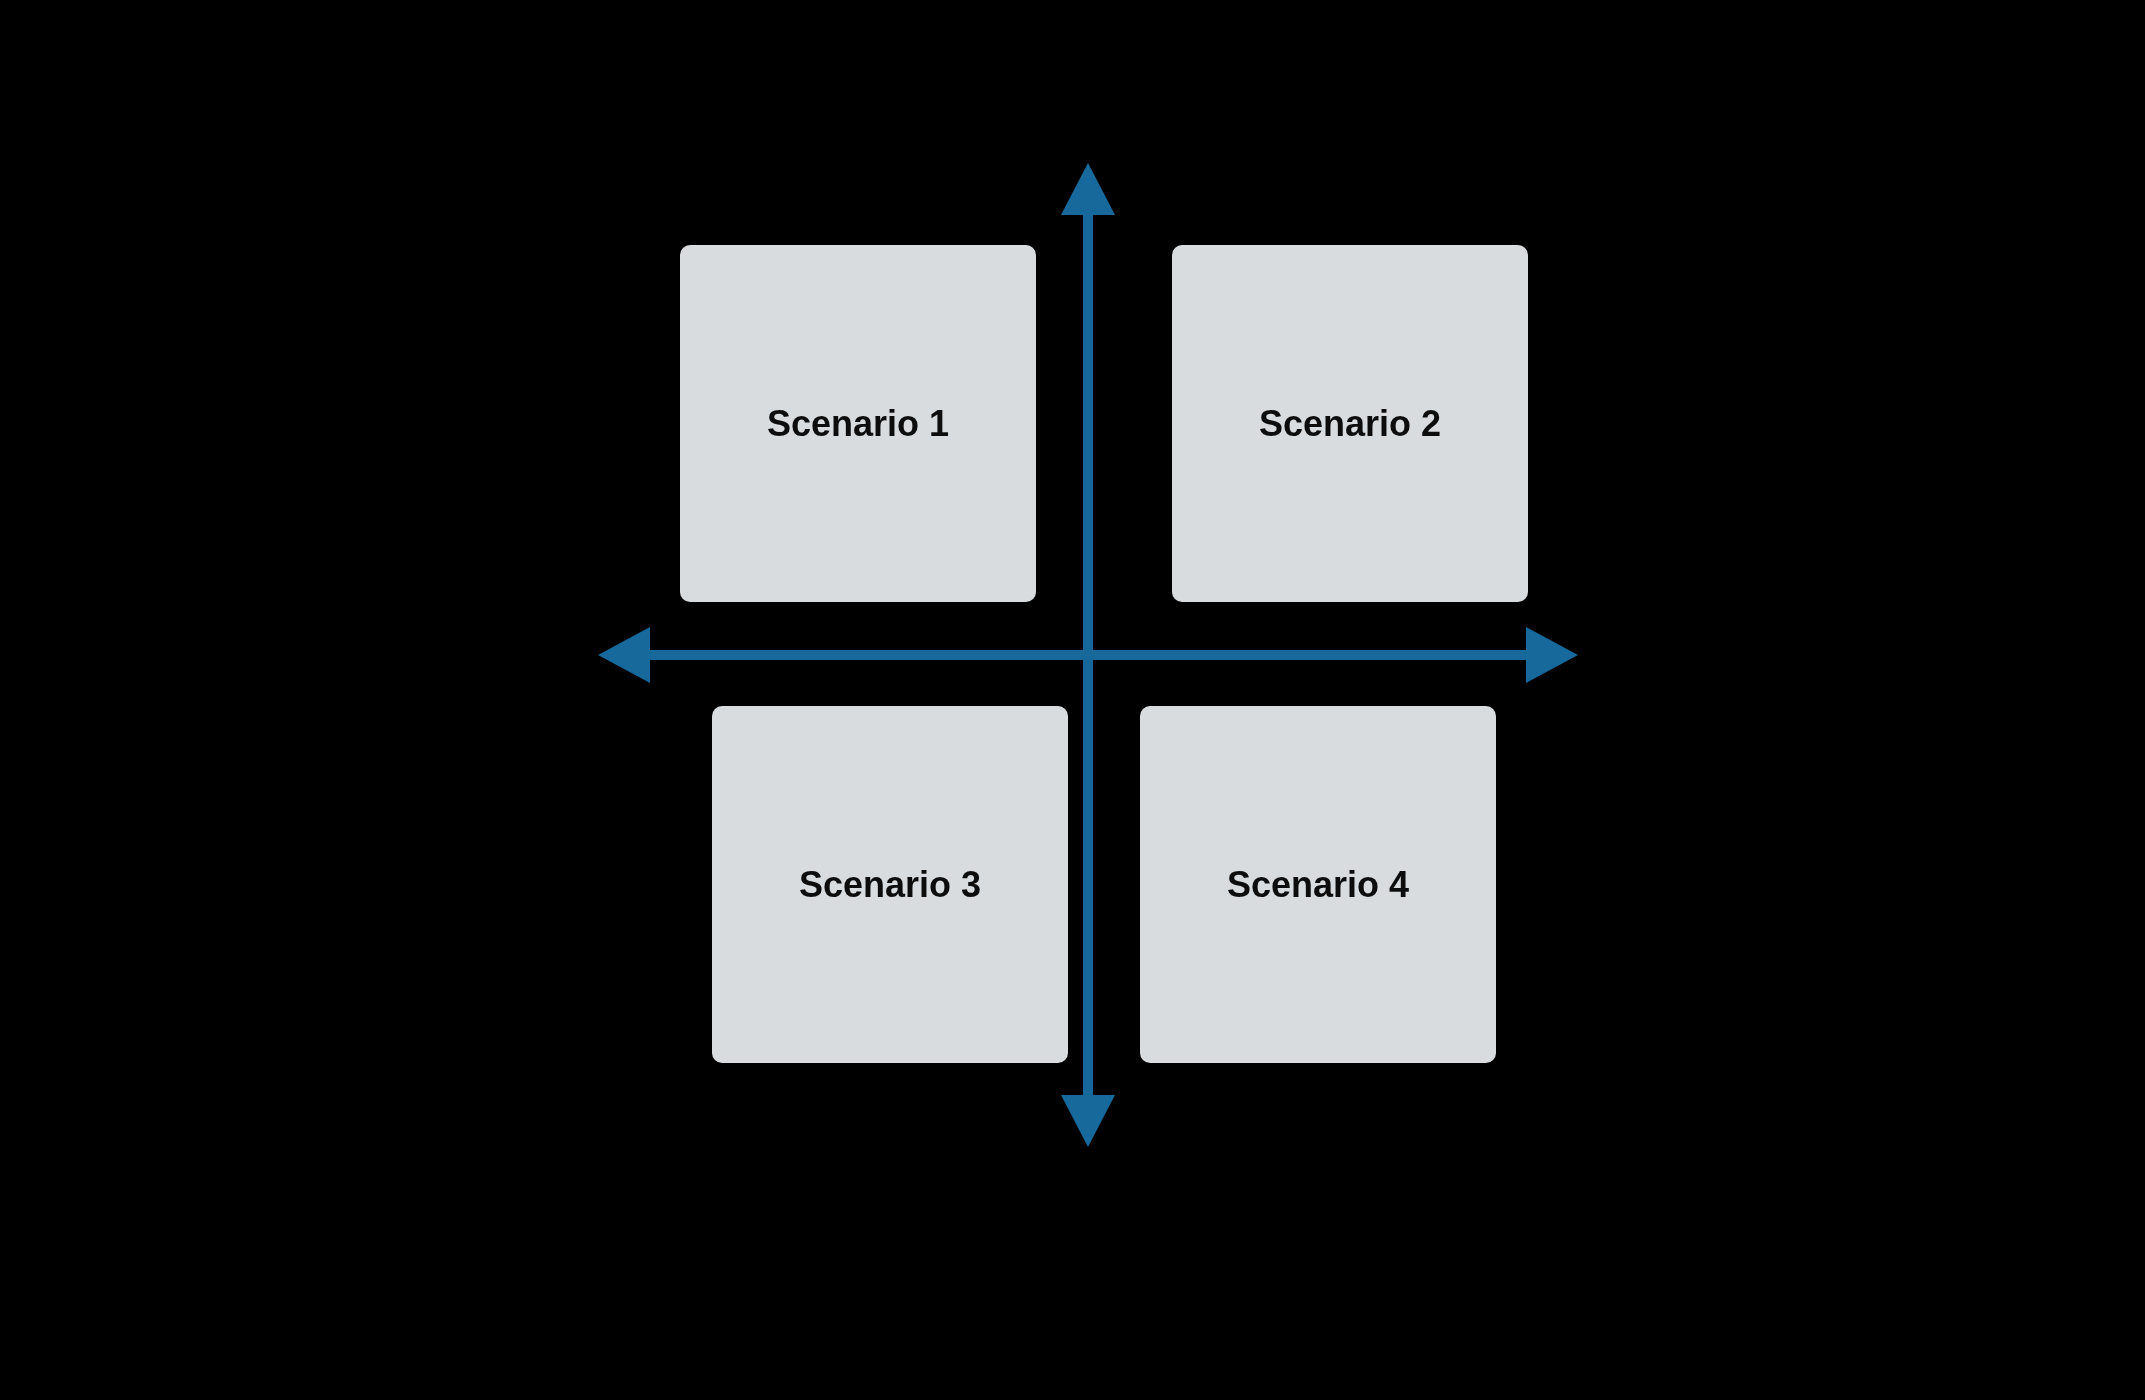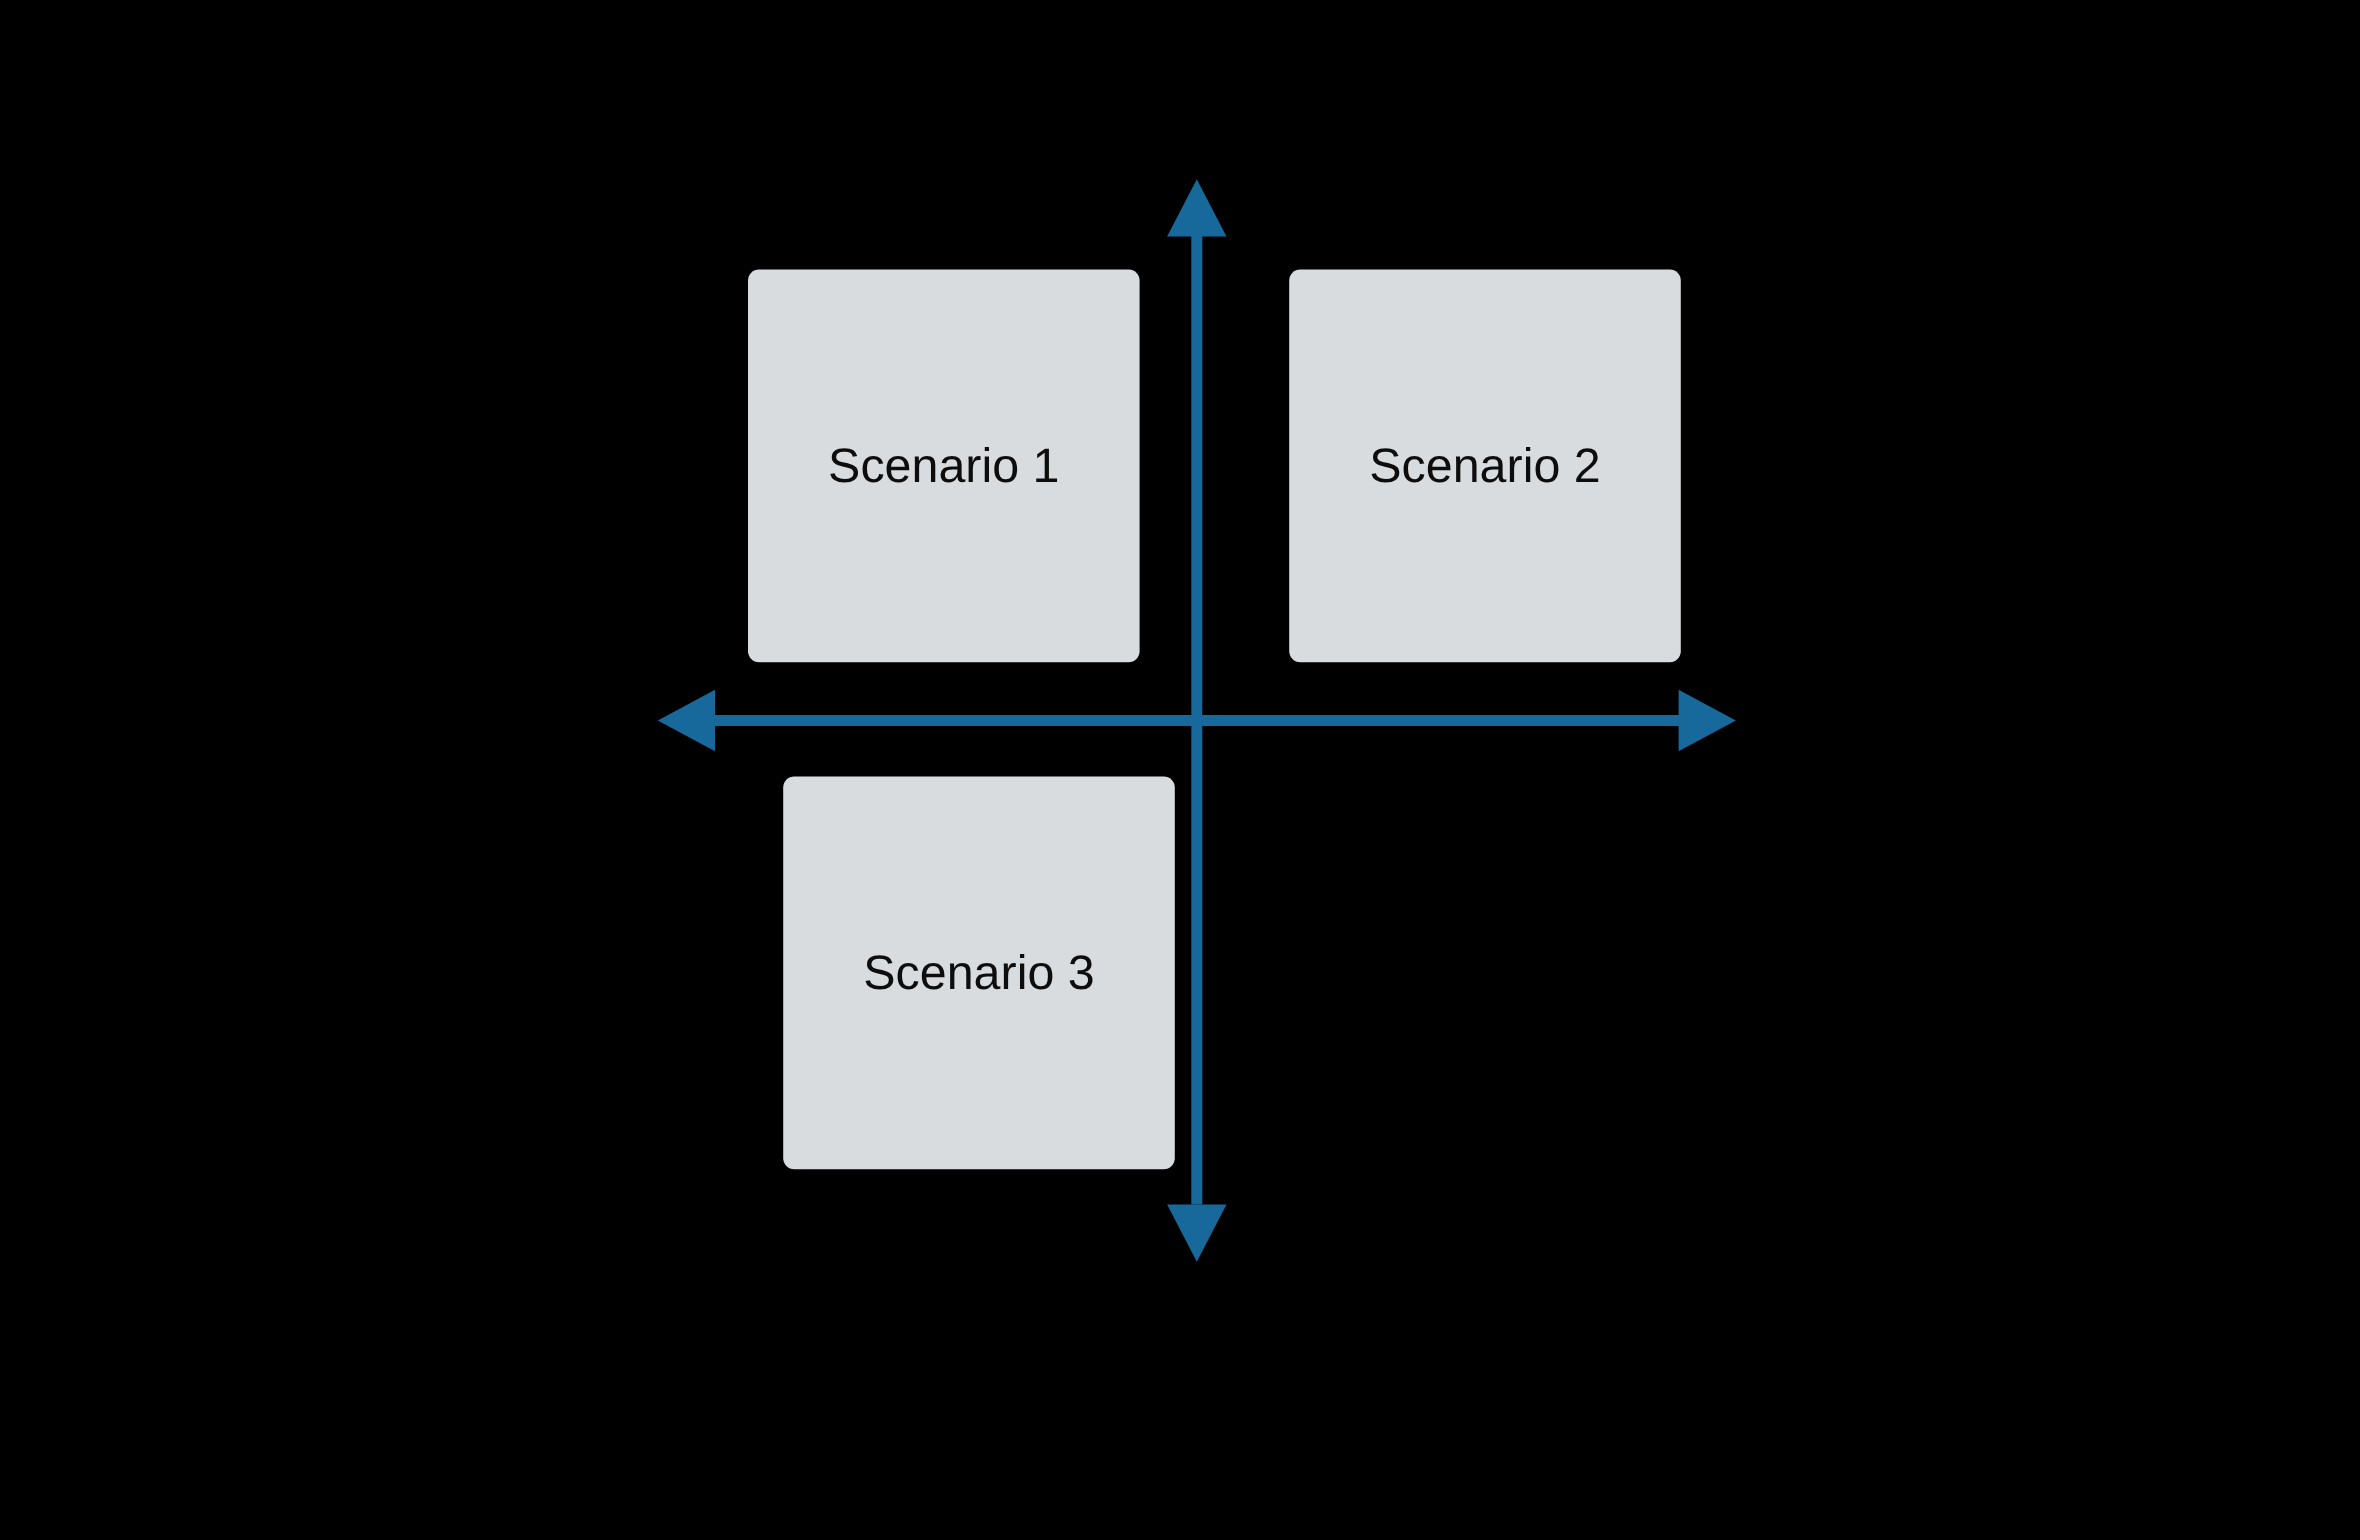--- a/index.html
+++ b/index.html
@@ -20,22 +20,22 @@
   .axis-line{stroke:var(--axis);stroke-width:10;}
   .axis-head{fill:var(--axis);}
   .quadrant{
     position:absolute;
     width:356px;height:357px;
     background:var(--box-fill);
     border-radius:10px;
     display:flex;align-items:center;justify-content:center;
   }
   .quadrant .label{
-    font-weight:400;
-    font-size:44px;
+    font-weight:700;
+    font-size:36px;
     color:var(--box-text);
     white-space:nowrap;
   }
   .q1{left:680px;top:245px;}
   .q2{left:1172px;top:245px;}
   .q3{left:712px;top:706px;}
   .q4{left:1140px;top:706px;}
 </style>
 </head>
 <body>
@@ -58,14 +58,17 @@
   </div>
 
   <div class="quadrant q2">
     <span class="label">Scenario 2</span>
   </div>
 
   <div class="quadrant q3">
     <span class="label">Scenario 3</span>
   </div>
 
+  <div class="quadrant q4">
+    <span class="label">Scenario 4</span>
+  </div>
 
 </div>
 
 </body></html>

